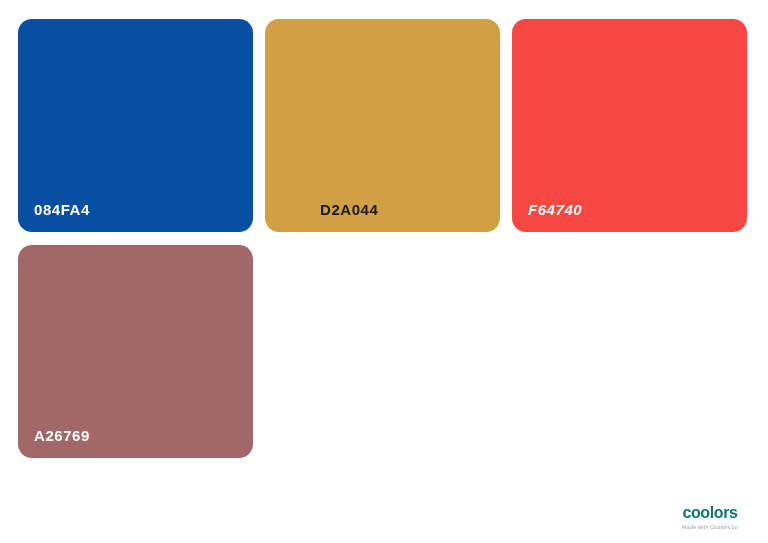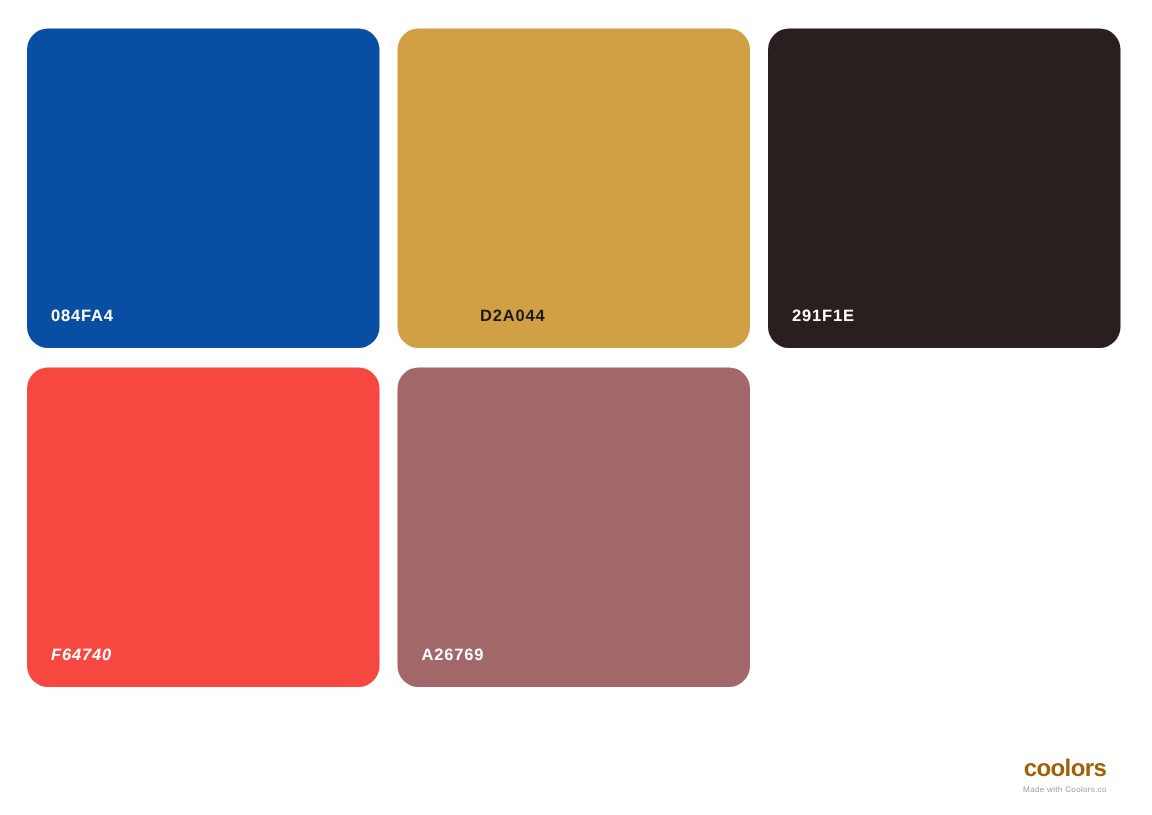--- a/index.html
+++ b/index.html
@@ -41,21 +41,21 @@
     border-radius: 14px;
     box-sizing: border-box;
     overflow: hidden;
     flex: 0 0 auto;
   }
 
   .swatch-hex {
     position: absolute;
     left: 16px;
     bottom: 15px;
-    font-size: 11px;
+    font-size: 15px;
     font-weight: bold;
     letter-spacing: 0.55px;
     line-height: 1;
     white-space: nowrap;
     font-family: "Liberation Sans", sans-serif;
   }
 
   
   .brand-watermark {
     position: absolute;
@@ -92,29 +92,26 @@
 
 <div id="palette-stage">
 
   <div class="palette-grid">
       <div class="swatch-card" style="background: rgb(8, 79, 164);">
         <span class="swatch-hex" style="color: rgb(255, 255, 255);">084FA4</span>
       </div>
       <div class="swatch-card" style="background: rgb(210, 160, 68);">
         <span class="swatch-hex" style="color: rgb(26, 26, 26); padding-left: 39px;">D2A044</span>
       </div>
-      <div class="swatch-card" style="background: rgb(41, 31, 30);">
-        <span class="swatch-hex" style="color: rgb(255, 255, 255);">291F1E</span>
-      </div>
       <div class="swatch-card" style="background: rgb(246, 71, 64);">
         <span class="swatch-hex" style="color: rgb(255, 255, 255); font-style: italic;">F64740</span>
       </div>
       <div class="swatch-card" style="background: rgb(162, 103, 105); text-align: right;">
         <span class="swatch-hex" style="color: rgb(255, 255, 255);">A26769</span>
       </div>
     </div>
 
   <div class="brand-watermark">
-    <span class="brand-wordmark" style="color: #a16207;">coolors</span>
+    <span class="brand-wordmark" style="color: #0f766e;">coolors</span>
     <span class="brand-tagline" style="color: rgb(154, 160, 166);">Made with Coolors.co</span>
   </div>
 
 </div>
 
 </body></html>

